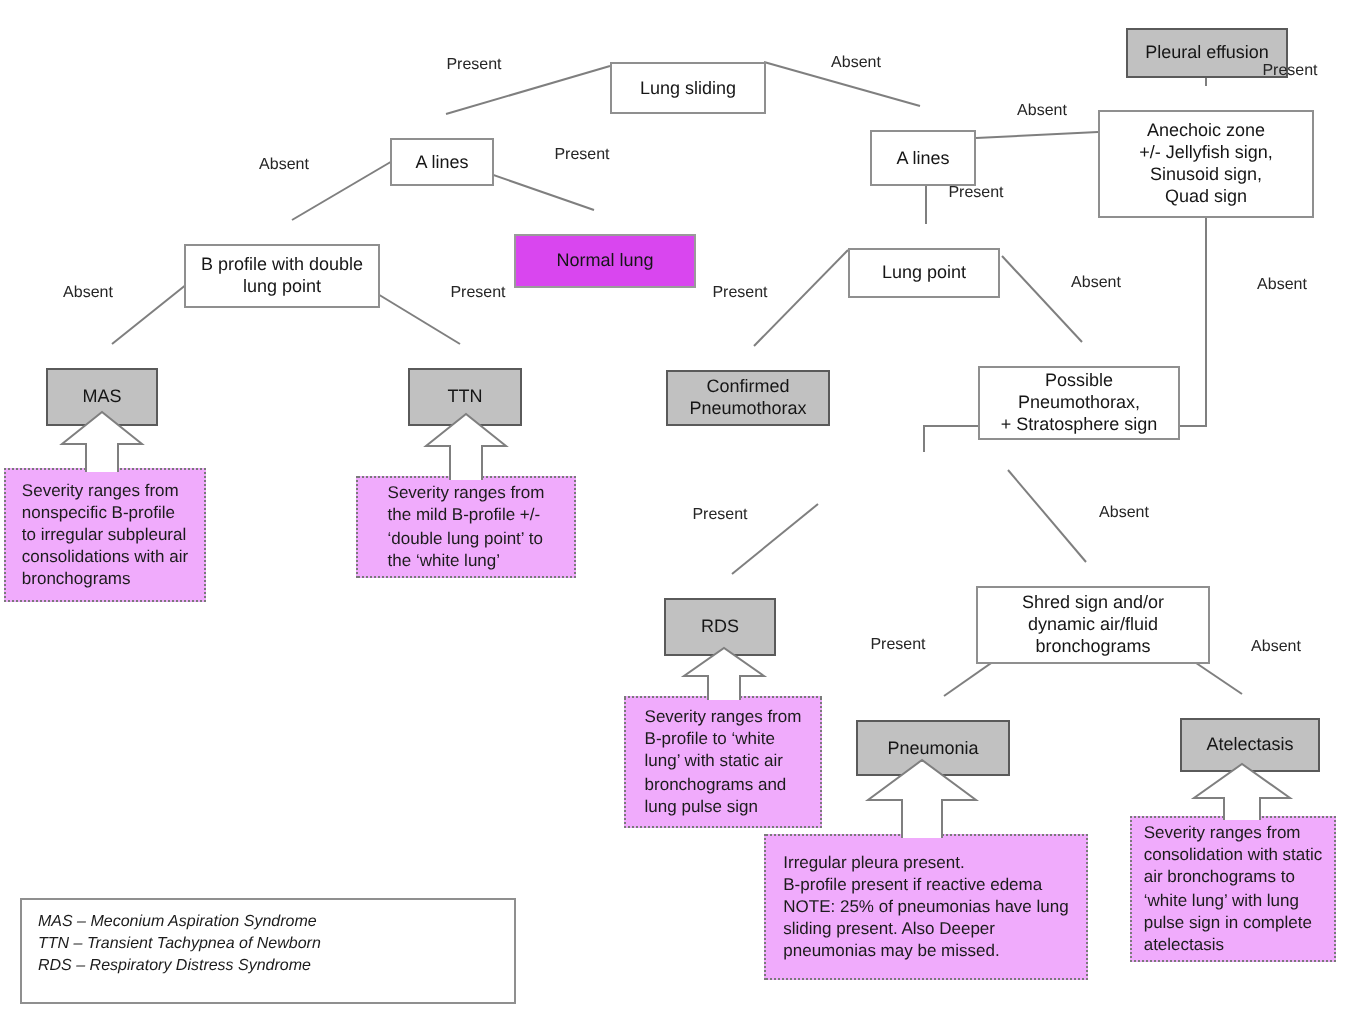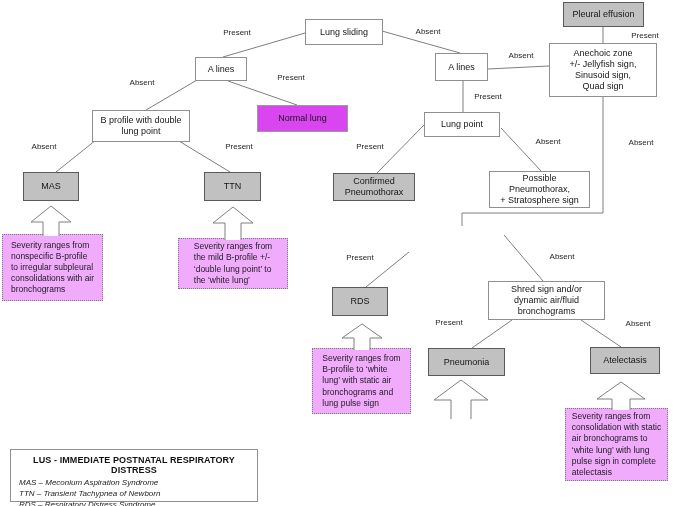--- a/index.html
+++ b/index.html
@@ -1,21 +1,21 @@
 <!DOCTYPE html>
 <html><head>
 <meta charset="utf-8">
 <style>
   html,body{margin:0;padding:0;background:#fff;}
   .stage{position:relative;width:685px;height:506px;background:#fff;overflow:hidden;
          font-family:"Liberation Sans",sans-serif;color:#111;}
   svg.layer{position:absolute;left:0;top:0;pointer-events:none;}
   .n{position:absolute;box-sizing:border-box;display:flex;align-items:center;justify-content:center;
      text-align:center;font-size:9px;line-height:1.22;background:#fff;border:1px solid #8f8f8f;
-     white-space:pre-line;padding:1px 2px;color:#161616;}
+     white-space:pre-line;padding:1px 2px;color:#161616;margin-top:12px;}
   .n.g{background:#c1c1c1;border-color:#5a5a5a;}
   .n.lt{background:#d946ef;border-color:#9a9a9a;text-align:right;}
   .note{position:absolute;box-sizing:border-box;display:flex;align-items:center;justify-content:center;
         text-align:left;font-size:8.5px;line-height:1.3;background:#f0abfc;border:1px dotted #7a7a7a;
         white-space:pre-line;padding:2px 2px;color:#1c1c1c;}
   .el{position:absolute;transform:translate(-50%,-50%);font-size:8px;color:#262626;white-space:nowrap;text-align:center;}
   .legend{position:absolute;box-sizing:border-box;background:#fff;border:1px solid #8f8f8f;
           padding:5px 8px 3px 8px;}
   .lg-title{font-size:9px;font-weight:bold;text-align:center;margin-bottom:2px;letter-spacing:.1px;}
   .lg-item{font-size:8px;line-height:1.4;color:#1c1c1c;font-style:italic;}
@@ -53,20 +53,25 @@
 bronchograms</div>
   <div class="note" style="left:178px;top:238px;width:110px;height:51px">Severity ranges from
 the mild B-profile +/-
 ‘double lung point’ to
 the ‘white lung’</div>
   <div class="note" style="left:312px;top:348px;width:99px;height:66px">Severity ranges from
 B-profile to ‘white
 lung’ with static air
 bronchograms and
 lung pulse sign</div>
+  <div class="note" style="left:382px;top:417px;width:162px;height:73px">Irregular pleura present.
+B-profile present if reactive edema
+NOTE: 25% of pneumonias have lung
+sliding present. Also Deeper
+pneumonias may be missed.</div>
   <div class="note" style="left:565px;top:408px;width:103px;height:73px">Severity ranges from
 consolidation with static
 air bronchograms to
 ‘white lung’ with lung
 pulse sign in complete
 atelectasis</div>
 
   <div class="n" style="left:305px;top:19px;width:78px;height:26px">Lung sliding</div>
   <div class="n" style="left:195px;top:57px;width:52px;height:24px">A lines</div>
   <div class="n" style="left:435px;top:53px;width:53px;height:28px">A lines</div>
@@ -114,19 +119,18 @@
   <span class="el" style="left:239px;top:146px">Present</span>
   <span class="el" style="left:370px;top:146px">Present</span>
   <span class="el" style="left:548px;top:141px">Absent</span>
   <span class="el" style="left:641px;top:142px">Absent</span>
   <span class="el" style="left:360px;top:257px">Present</span>
   <span class="el" style="left:562px;top:256px">Absent</span>
   <span class="el" style="left:449px;top:322px">Present</span>
   <span class="el" style="left:638px;top:323px">Absent</span>
 
   <div class="legend" style="left:10px;top:449px;width:248px;height:53px">
-    <div class="lg-title">LUS - IMMEDIATE POSTNATAL RESPIRATORY DISTRESS</div>
     <div class="lg-item">MAS – Meconium Aspiration Syndrome</div>
     <div class="lg-item">TTN – Transient Tachypnea of Newborn</div>
     <div class="lg-item">RDS – Respiratory Distress Syndrome</div>
   </div>
 
 </div>
 
 </body></html>

